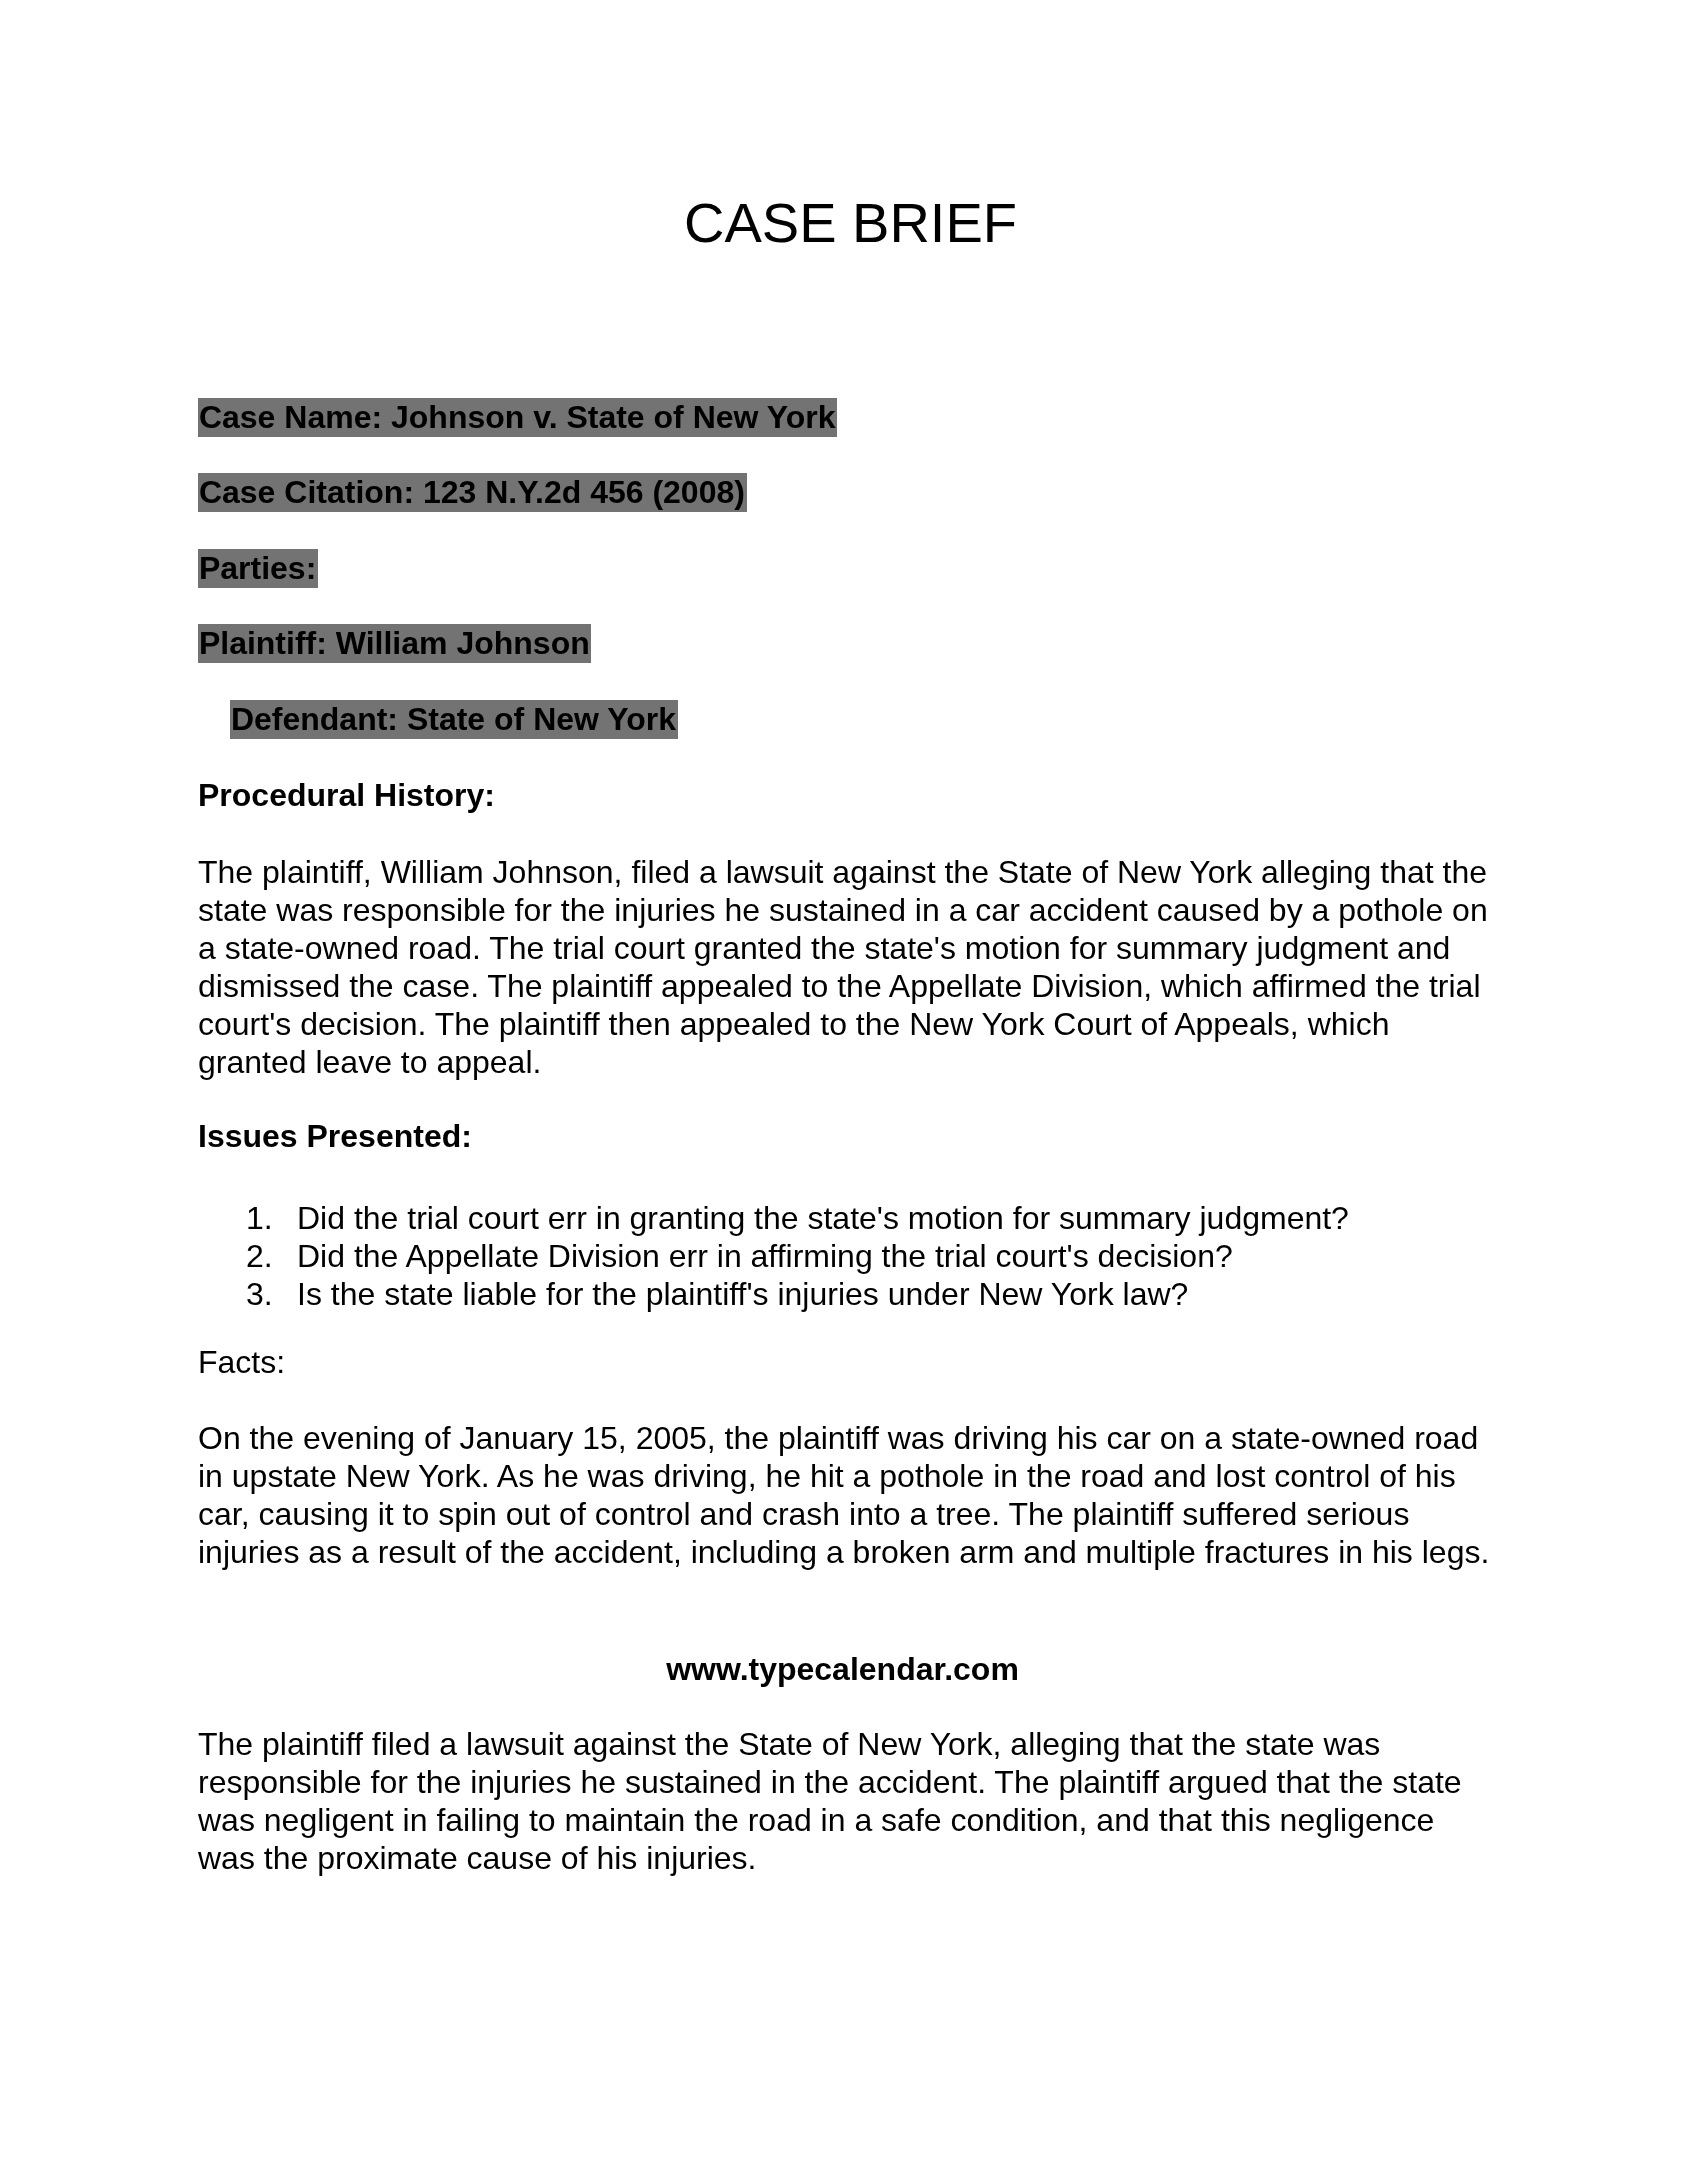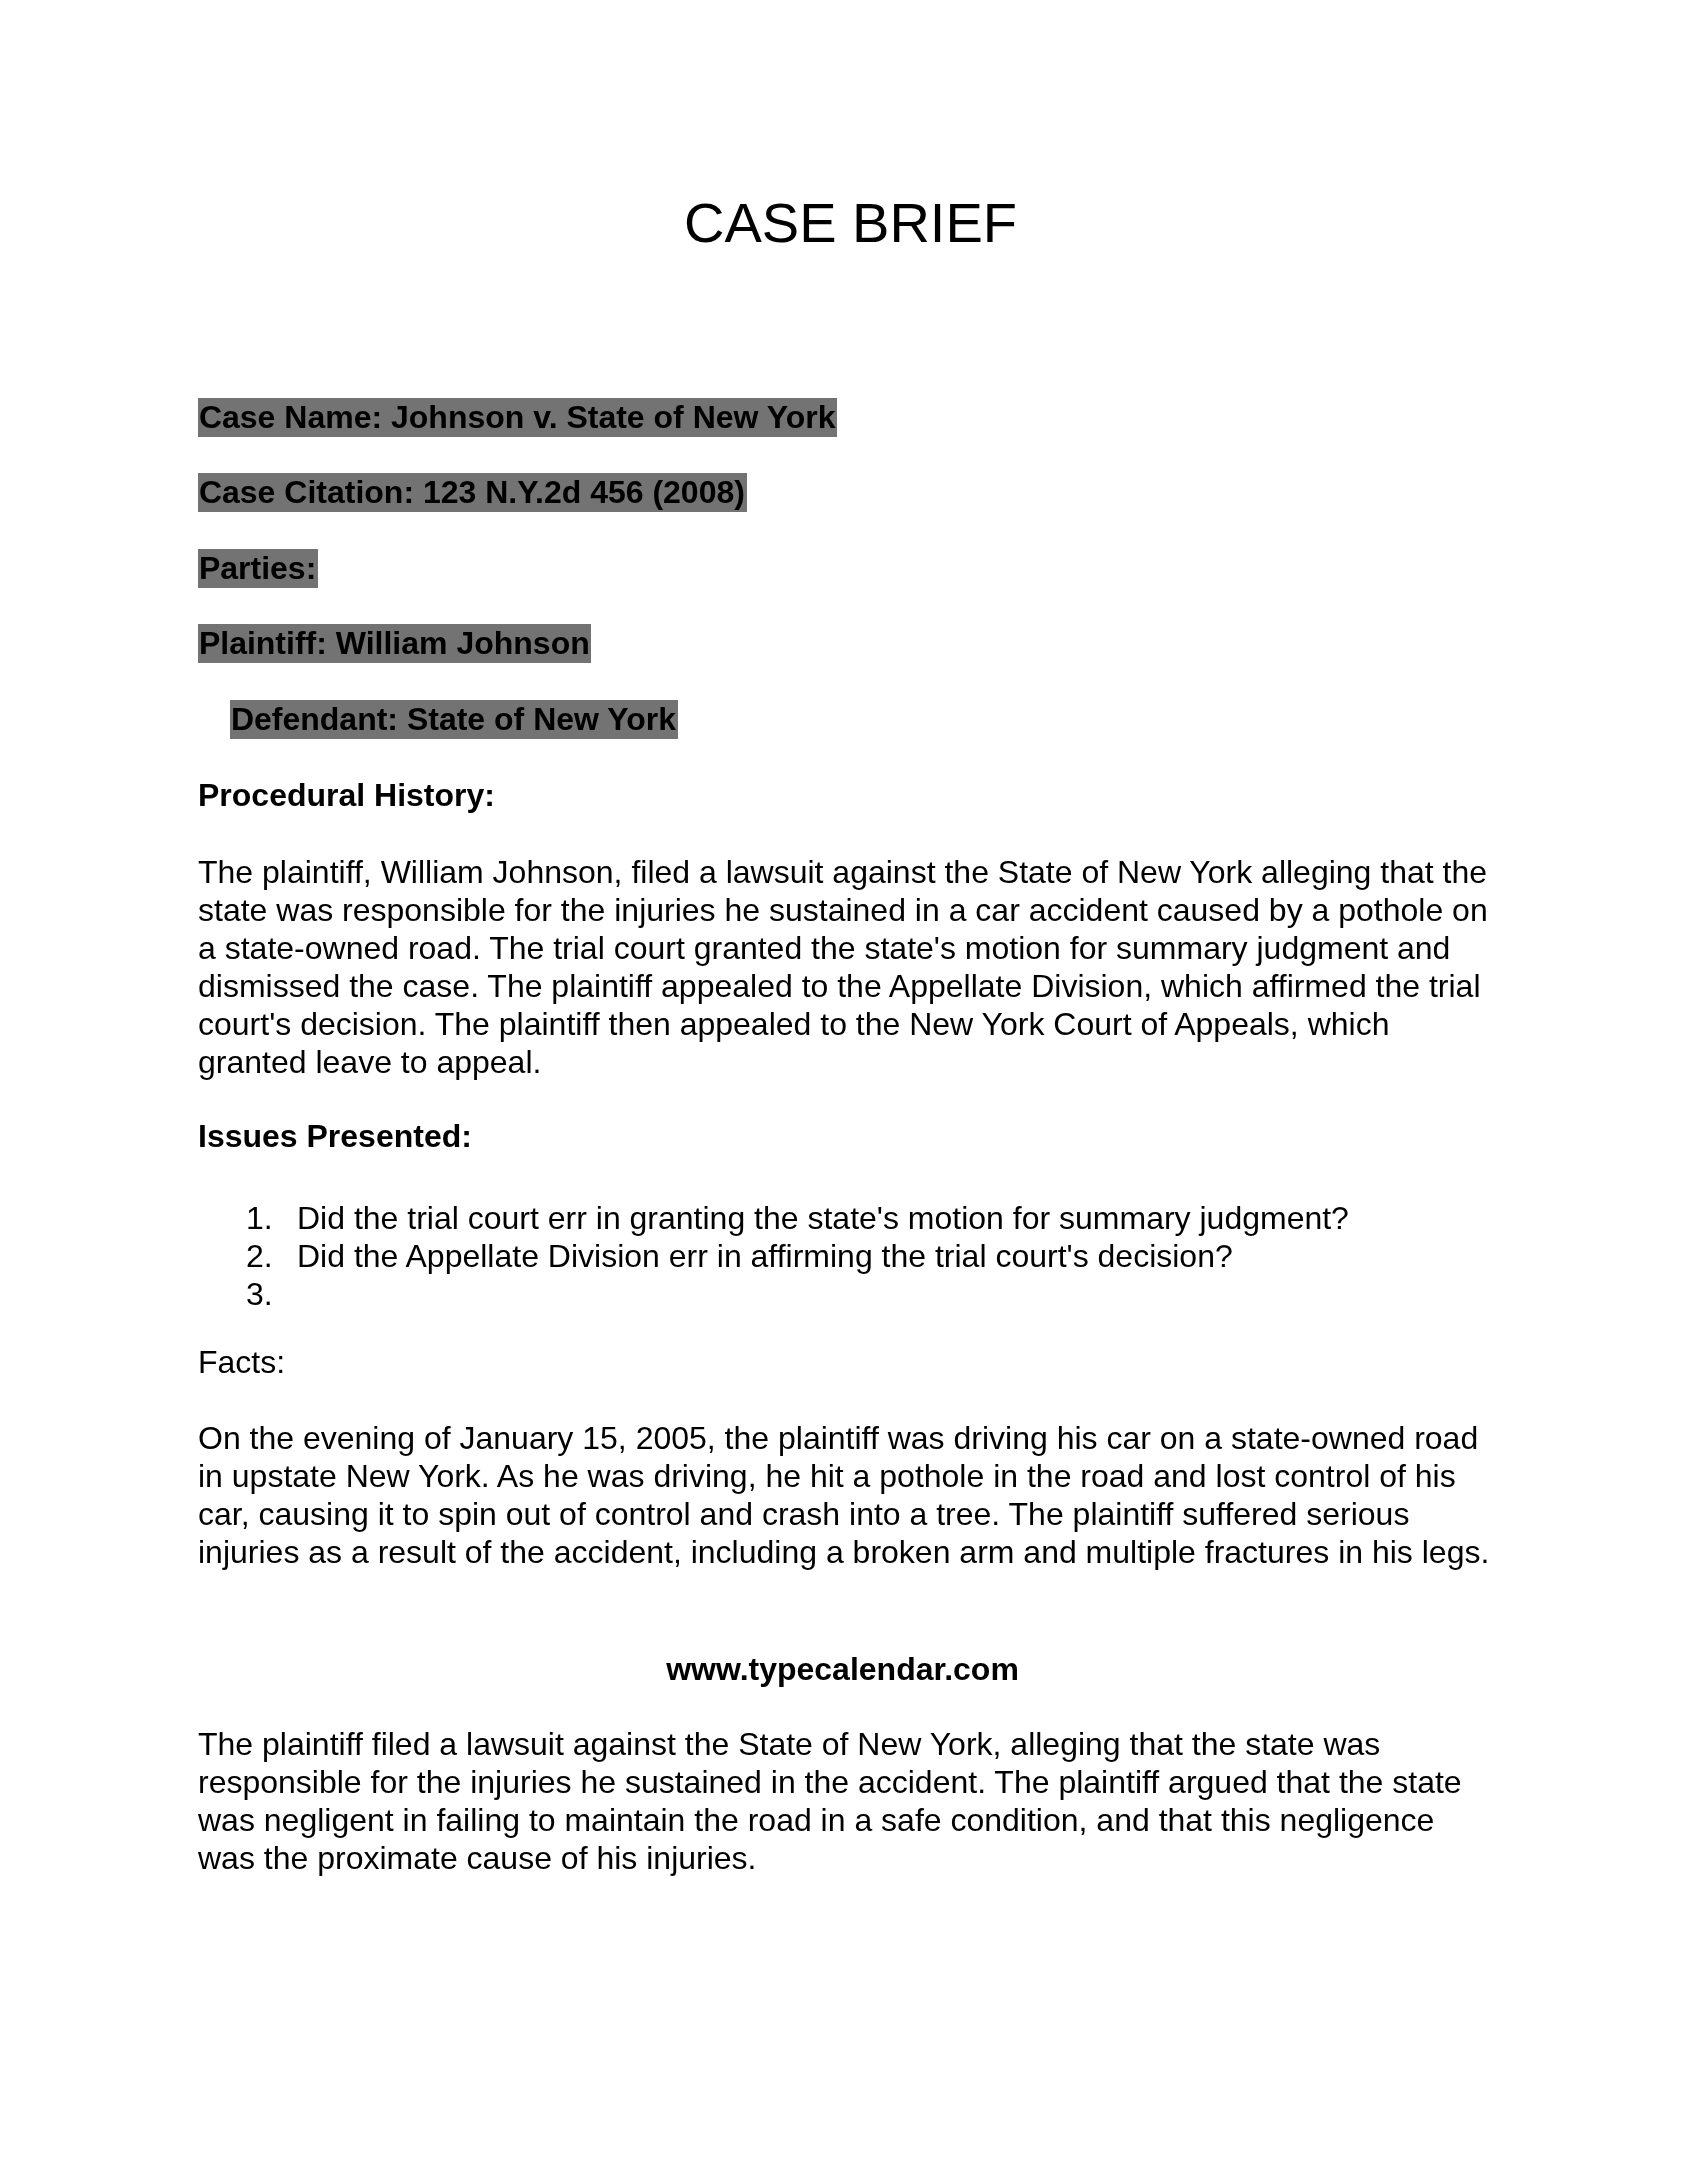--- a/index.html
+++ b/index.html
@@ -132,20 +132,21 @@
     <li>
       <span class="num">1.</span>
       <span>Did the trial court err in granting the state's motion for summary judgment?</span>
     </li>
     <li>
       <span class="num">2.</span>
       <span>Did the Appellate Division err in affirming the trial court's decision?</span>
     </li>
     <li>
       <span class="num">3.</span>
+      <span>Is the state liable for the plaintiff's injuries under New York law?</span>
     </li>
   </ol>
 
   <div class="plain-heading" style="top:1343px;">Facts:</div>
 
   <p class="para" style="top:1419px;">On the evening of January 15, 2005, the plaintiff was driving his car on a state-owned road in upstate New York. As he was driving, he hit a pothole in the road and lost control of his car, causing it to spin out of control and crash into a tree. The plaintiff suffered serious injuries as a result of the accident, including a broken arm and multiple fractures in his legs.</p>
 
   <div class="watermark">www.typecalendar.com</div>
 
   <p class="para" style="top:1725px;">The plaintiff filed a lawsuit against the State of New York, alleging that the state was responsible for the injuries he sustained in the accident. The plaintiff argued that the state was negligent in failing to maintain the road in a safe condition, and that this negligence was the proximate cause of his injuries.</p>

